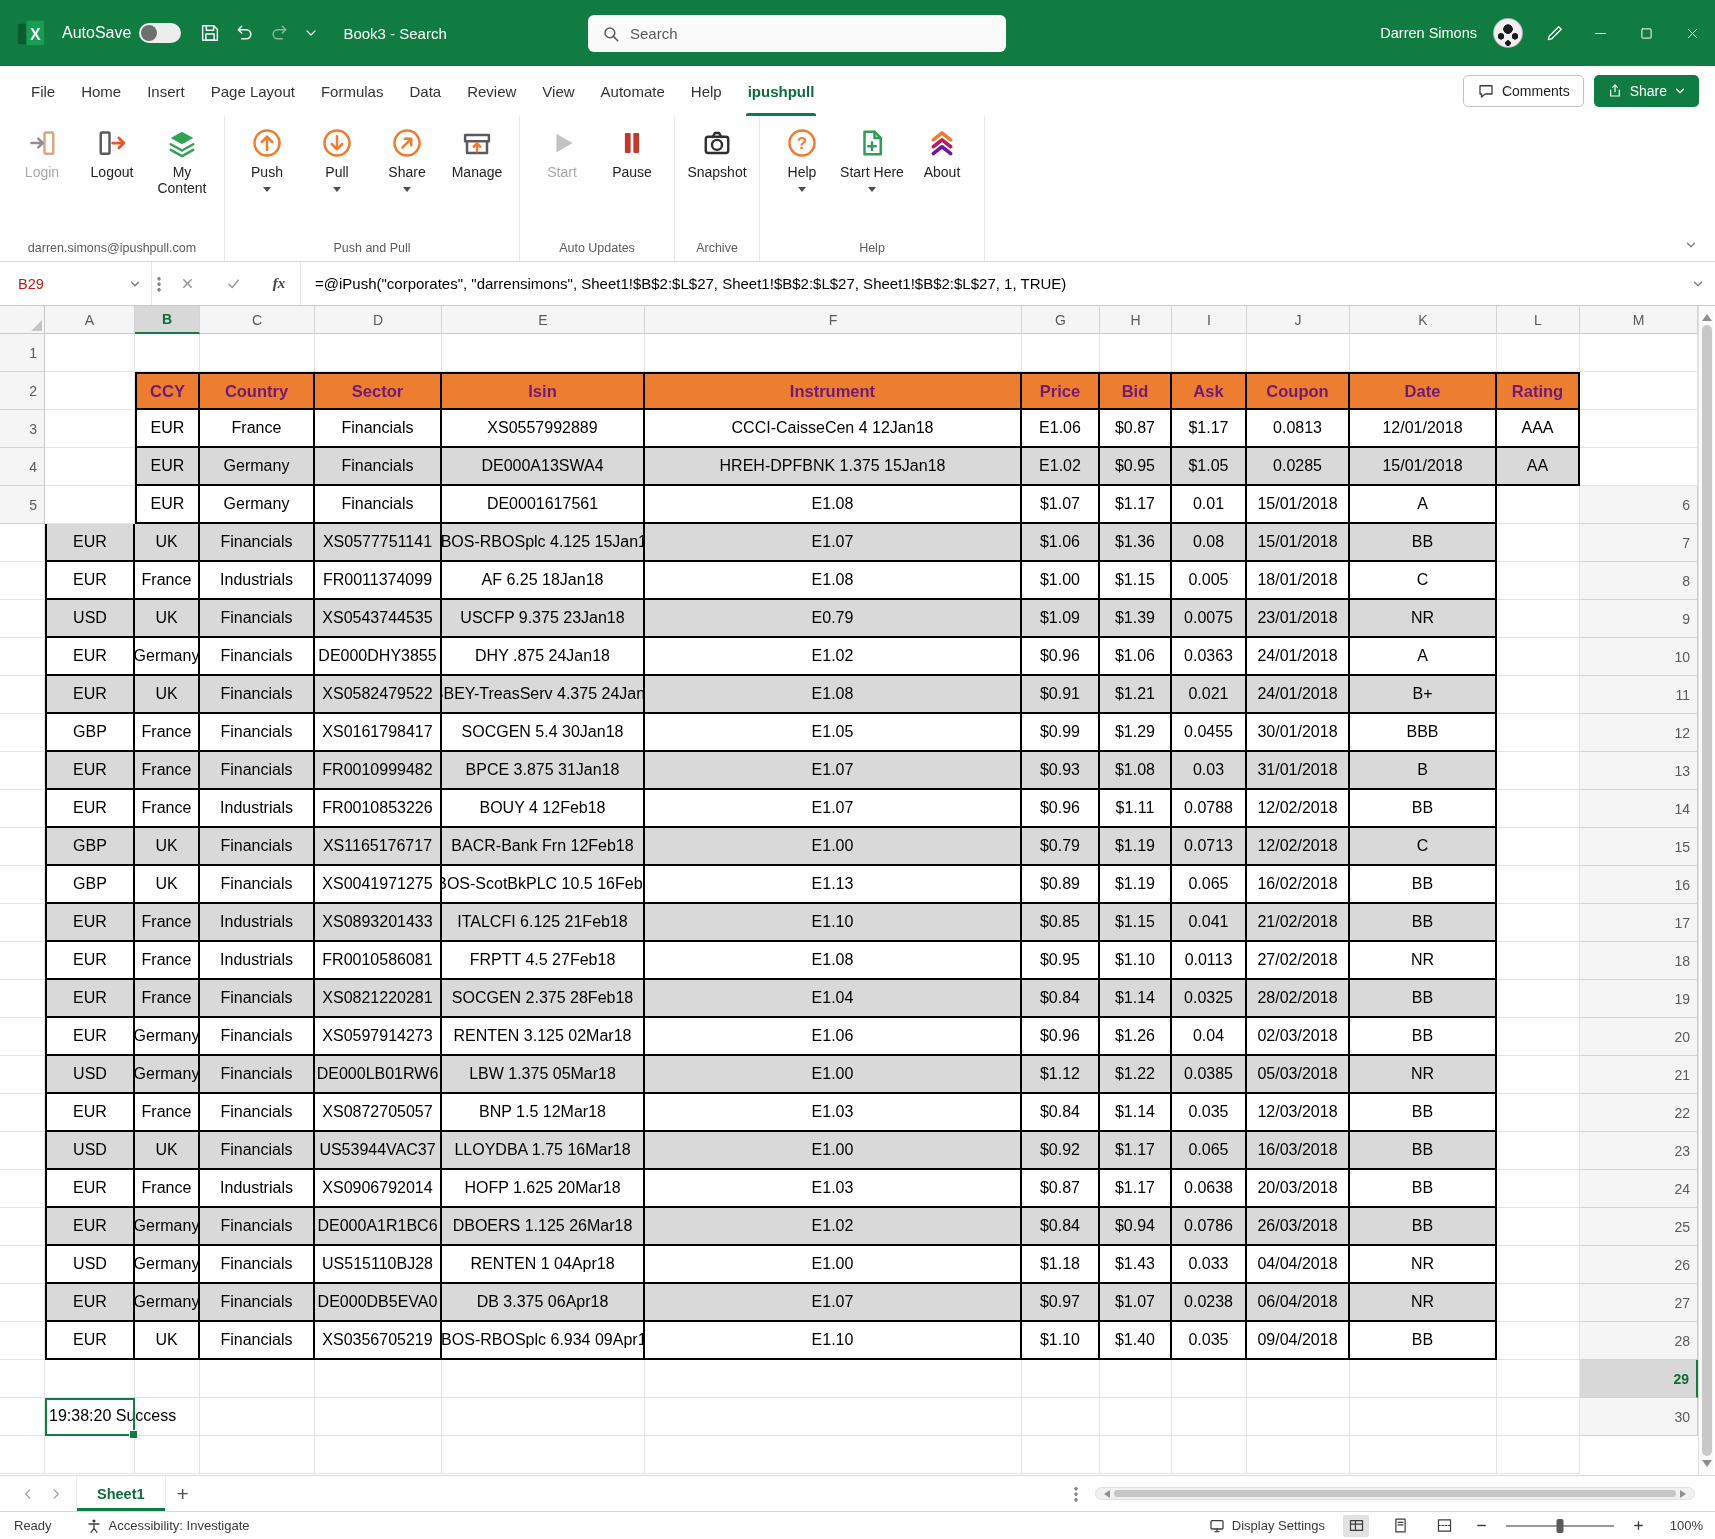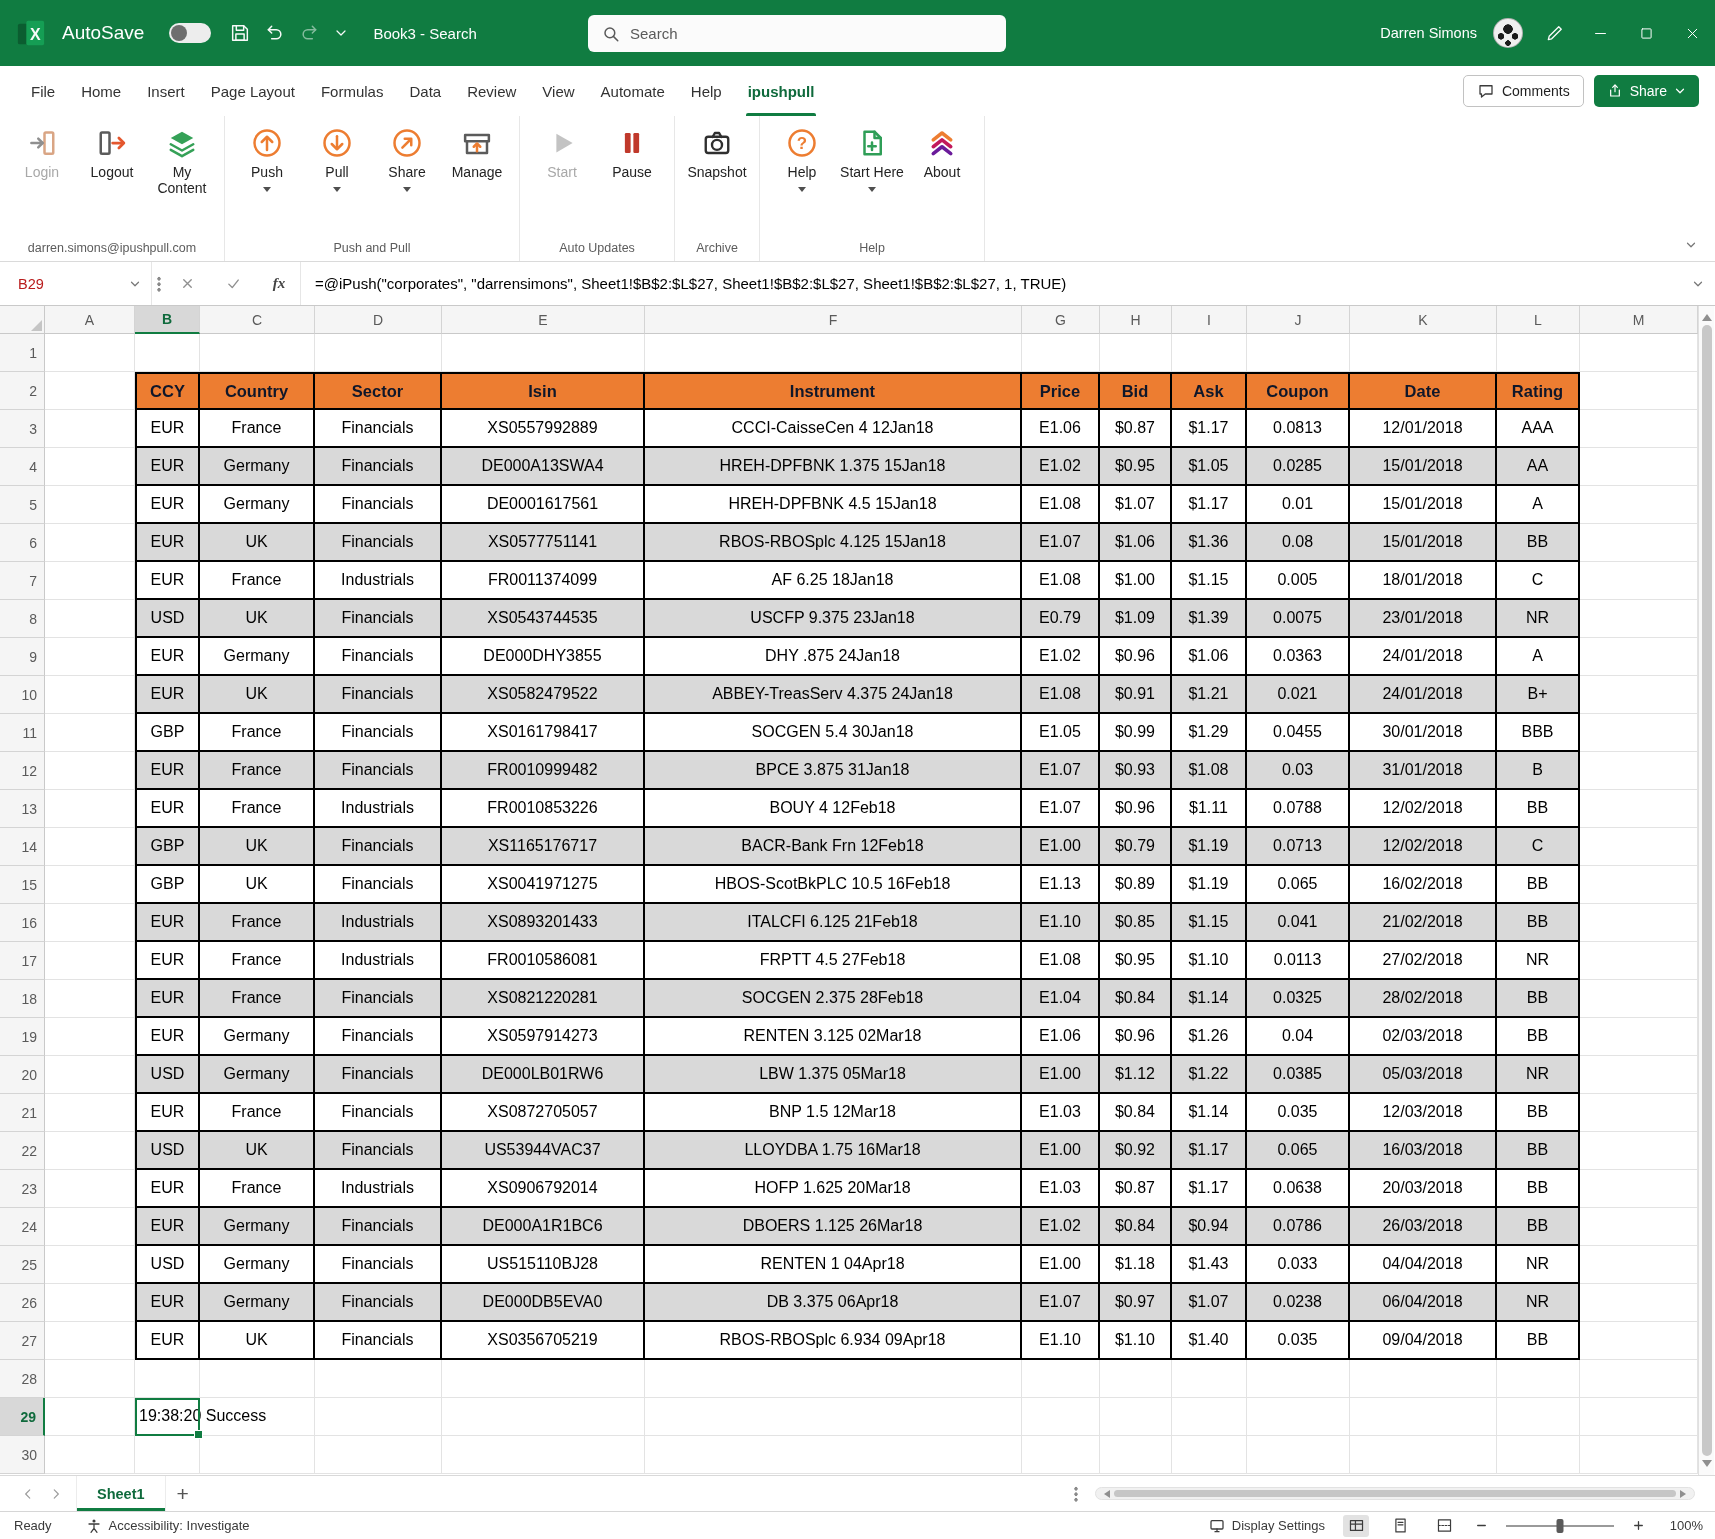--- a/index.html
+++ b/index.html
@@ -5,21 +5,21 @@
 *{margin:0;padding:0;box-sizing:border-box}
 html,body{width:1715px;height:1539px;overflow:hidden}
 body{font-family:"Liberation Sans","DejaVu Sans",sans-serif;background:#fff}
 .app{width:1715px;height:1539px;display:flex;flex-direction:column}
 [data-icon]{display:inline-flex;align-items:center;justify-content:center}
 
 
 .titlebar{height:66px;background:#107C41;display:flex;align-items:center;color:#fff;padding-left:16px;position:relative;flex:0 0 auto}
 .ticon{margin-right:14px;display:inline-flex;opacity:.97}
 .logo{margin-right:16px}
-.autosave{font-size:19px;margin-right:25px;white-space:nowrap}
+.autosave{font-size:16px;margin-right:8px;white-space:nowrap}
 .toggle{width:42px;height:20px;border-radius:10px;background:#EDEDED;display:inline-flex;align-items:center;padding:2px;margin-right:18px;cursor:pointer}
 .knob{width:16px;height:16px;border-radius:50%;background:#6E6E6E}
 .wbtitle{font-size:15px;margin-left:10px;white-space:nowrap}
 .searchbox{position:absolute;left:588px;top:15px;width:418px;height:37px;background:#FBFBFB;border-radius:6px;display:flex;align-items:center;gap:10px;padding:0 14px;cursor:text}
 .stext{font-size:15px;color:#5A5A5A}
 .tbright{margin-left:auto;display:flex;align-items:center;height:100%}
 .uname{font-size:14.5px;margin-right:16px;white-space:nowrap}
 .avatar{width:30px;height:30px;border-radius:50%;flex:0 0 auto;background:
  radial-gradient(circle at 50% 36%,#1b1b1b 0 4.5px,transparent 5px),
  radial-gradient(circle at 25% 62%,#1b1b1b 0 3px,transparent 3.5px),
@@ -72,21 +72,21 @@
 .corner{background:#F5F5F5;border-right:1px solid #C9C9C9;border-bottom:1px solid #C9C9C9;position:relative;cursor:pointer}
 .corner::after{content:"";position:absolute;right:2px;bottom:2px;border-left:11px solid transparent;border-bottom:11px solid #C5C5C5}
 .colhead,.rowhead{background:#F5F5F5;display:flex;align-items:center;justify-content:center;font-size:14px;color:#5A5A5A;user-select:none;cursor:pointer}
 .colhead{border-right:1px solid #D4D4D4;border-bottom:1px solid #C9C9C9}
 .rowhead{border-bottom:1px solid #D4D4D4;border-right:1px solid #C9C9C9;justify-content:flex-end;padding-right:7px}
 .colhead.hl{background:#D8D8D8;color:#0F6A3C;font-weight:700;border-bottom:2px solid #107C41}
 .rowhead.hl{background:#D8D8D8;color:#0F6A3C;font-weight:700;border-right:2px solid #107C41}
 .cell{background:#fff;border-right:1px solid #E3E3E3;border-bottom:1px solid #E3E3E3;display:flex;align-items:center;justify-content:center;font-size:16px;color:#000;overflow:hidden;white-space:nowrap;cursor:cell}
 .cell.tb{border-right:2px solid #000;border-bottom:2px solid #000}
 .cell.tl{border-left:2px solid #000}
-.cell.th{background:#ED7D31;color:#0f172a;font-weight:700;border-top:2px solid #000;font-size:16.5px}
+.cell.th{background:#ED7D31;color:#701a75;font-weight:700;border-top:2px solid #000;font-size:16.5px}
 .cell.alt{background:#D9D9D9}
 .cell.sel{display:block;line-height:35px;text-align:left;padding-left:4px;overflow:visible;position:relative;z-index:4;outline:2px solid #107C41;outline-offset:-2px;background:#fff}
 .cell.sel::after{content:"";position:absolute;right:-4px;bottom:-4px;width:7px;height:7px;background:#107C41;border:1.5px solid #fff;z-index:5}
 .vscroll{width:16px;background:#FAFAFA;border-left:1px solid #E0E0E0;display:flex;flex-direction:column;align-items:center;padding:3px 0;flex:0 0 auto;cursor:pointer}
 .varrow{width:0;height:0;border:5px solid transparent}
 .varrow.up{border-bottom:7px solid #8F8F8F;margin-bottom:4px}
 .varrow.down{border-top:7px solid #8F8F8F;margin-top:4px}
 .vthumb{flex:1;width:10px;background:#C8C8C8;border-radius:5px}
 
 
@@ -505,21 +505,20 @@
         <div class="cell tb td alt">0.0285</div>
         <div class="cell tb td alt">15/01/2018</div>
         <div class="cell tb td alt">AA</div>
         <div class="cell"></div>
         <div class="rowhead">5</div>
         <div class="cell"></div>
         <div class="cell tb td tl">EUR</div>
         <div class="cell tb td">Germany</div>
         <div class="cell tb td">Financials</div>
         <div class="cell tb td">DE0001617561</div>
-        <div class="cell tb td">HREH-DPFBNK 4.5 15Jan18</div>
         <div class="cell tb td">E1.08</div>
         <div class="cell tb td">$1.07</div>
         <div class="cell tb td">$1.17</div>
         <div class="cell tb td">0.01</div>
         <div class="cell tb td">15/01/2018</div>
         <div class="cell tb td">A</div>
         <div class="cell"></div>
         <div class="rowhead">6</div>
         <div class="cell"></div>
         <div class="cell tb td tl alt">EUR</div>

